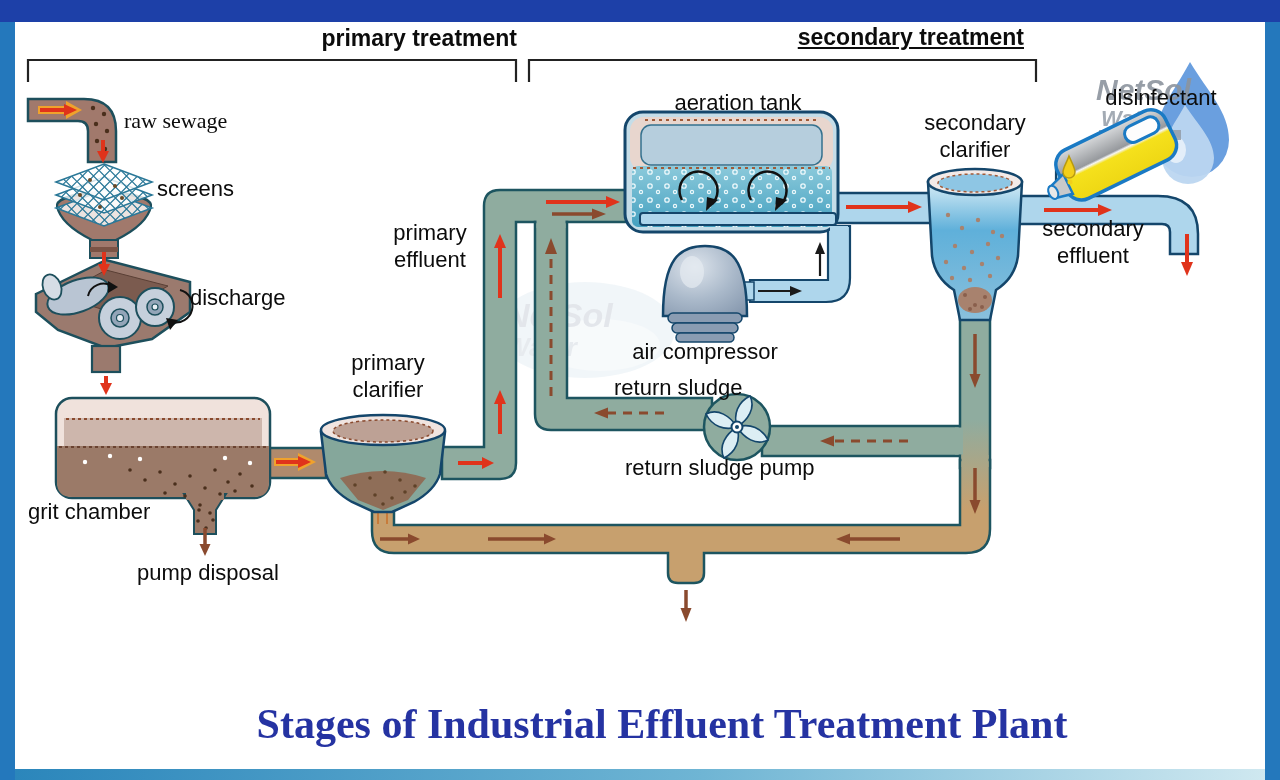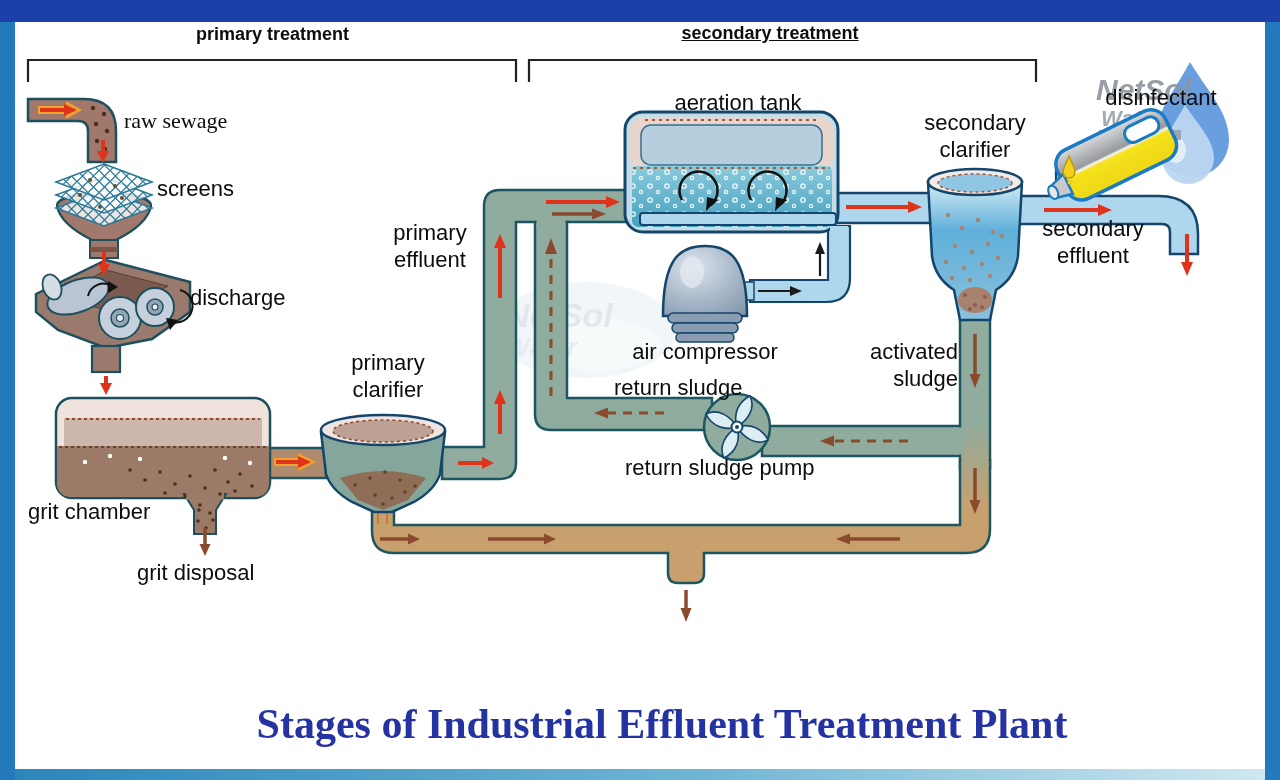--- a/index.html
+++ b/index.html
@@ -5,21 +5,21 @@
   html,body{margin:0;padding:0;}
   #stage{position:relative;width:1280px;height:780px;background:#ffffff;overflow:hidden;
          font-family:"Liberation Sans",sans-serif;}
   .bar-top{position:absolute;left:0;top:0;width:1280px;height:22px;background:#1d40a8;}
   .bar-left{position:absolute;left:0;top:22px;width:15px;height:758px;background:#2478bc;}
   .bar-right{position:absolute;left:1265px;top:22px;width:15px;height:758px;background:#2478bc;}
   .bar-bottom{position:absolute;left:15px;top:769px;width:1250px;height:11px;
         background:linear-gradient(to right,#2b86bb,#6fb5d4 55%,#cfe8f0);}
   svg{position:absolute;left:0;top:0;}
   .lbl{position:absolute;font-size:22px;color:#0c0c0c;line-height:1.22;white-space:pre-line;z-index:3;}
-  .hdr{font-weight:bold;font-size:18px;text-align:center;}
+  .hdr{font-weight:bold;font-size:23px;text-align:right;}
   .ctr{text-align:center;}
   .rgt{text-align:right;}
   .title{position:absolute;left:22px;top:700px;width:1280px;text-align:center;z-index:3;
         font-family:"Liberation Serif",serif;font-weight:bold;font-size:42px;color:#2533a2;}
 </style>
 </head>
 <body>
 
 <div id="stage">
   <div class="bar-top"></div>
@@ -418,31 +418,29 @@
     </g>
   </svg>
 
   <div class="lbl hdr" style="left:28px;top:24px;width:489px;">primary treatment</div>
   <div class="lbl hdr" style="left:516px;top:23px;width:508px;text-decoration:underline;">secondary treatment</div>
 
   <div class="lbl" style="left:124px;top:108px;font-family:Liberation Serif, serif;">raw sewage</div>
   <div class="lbl" style="left:157px;top:176px;">screens</div>
   <div class="lbl" style="left:190px;top:285px;">discharge</div>
   <div class="lbl" style="left:28px;top:499px;">grit chamber</div>
-  <div class="lbl" style="left:137px;top:560px;">grit disposal</div>
+  <div class="lbl" style="left:137px;top:560px;">pump disposal</div>
   <div class="lbl ctr" style="left:318px;top:350px;width:140px;">primary
 clarifier</div>
   <div class="lbl ctr" style="left:360px;top:220px;width:140px;">primary
 effluent</div>
   <div class="lbl ctr" style="left:658px;top:90px;width:160px;">aeration tank</div>
   <div class="lbl ctr" style="left:615px;top:339px;width:180px;">air compressor</div>
   <div class="lbl" style="left:570px;top:375px;padding-left:44px;">return sludge</div>
   <div class="lbl" style="left:625px;top:455px;">return sludge pump</div>
-  <div class="lbl rgt" style="left:838px;top:339px;width:120px;">activated
-sludge</div>
   <div class="lbl ctr" style="left:905px;top:110px;width:140px;">secondary
 clarifier</div>
   <div class="lbl ctr" style="left:1023px;top:216px;width:140px;">secondary
 effluent</div>
   <div class="lbl ctr" style="left:1091px;top:85px;width:140px;">disinfectant</div>
 
   <div class="title">Stages of Industrial Effluent Treatment Plant</div>
 </div>
 
 </body></html>

